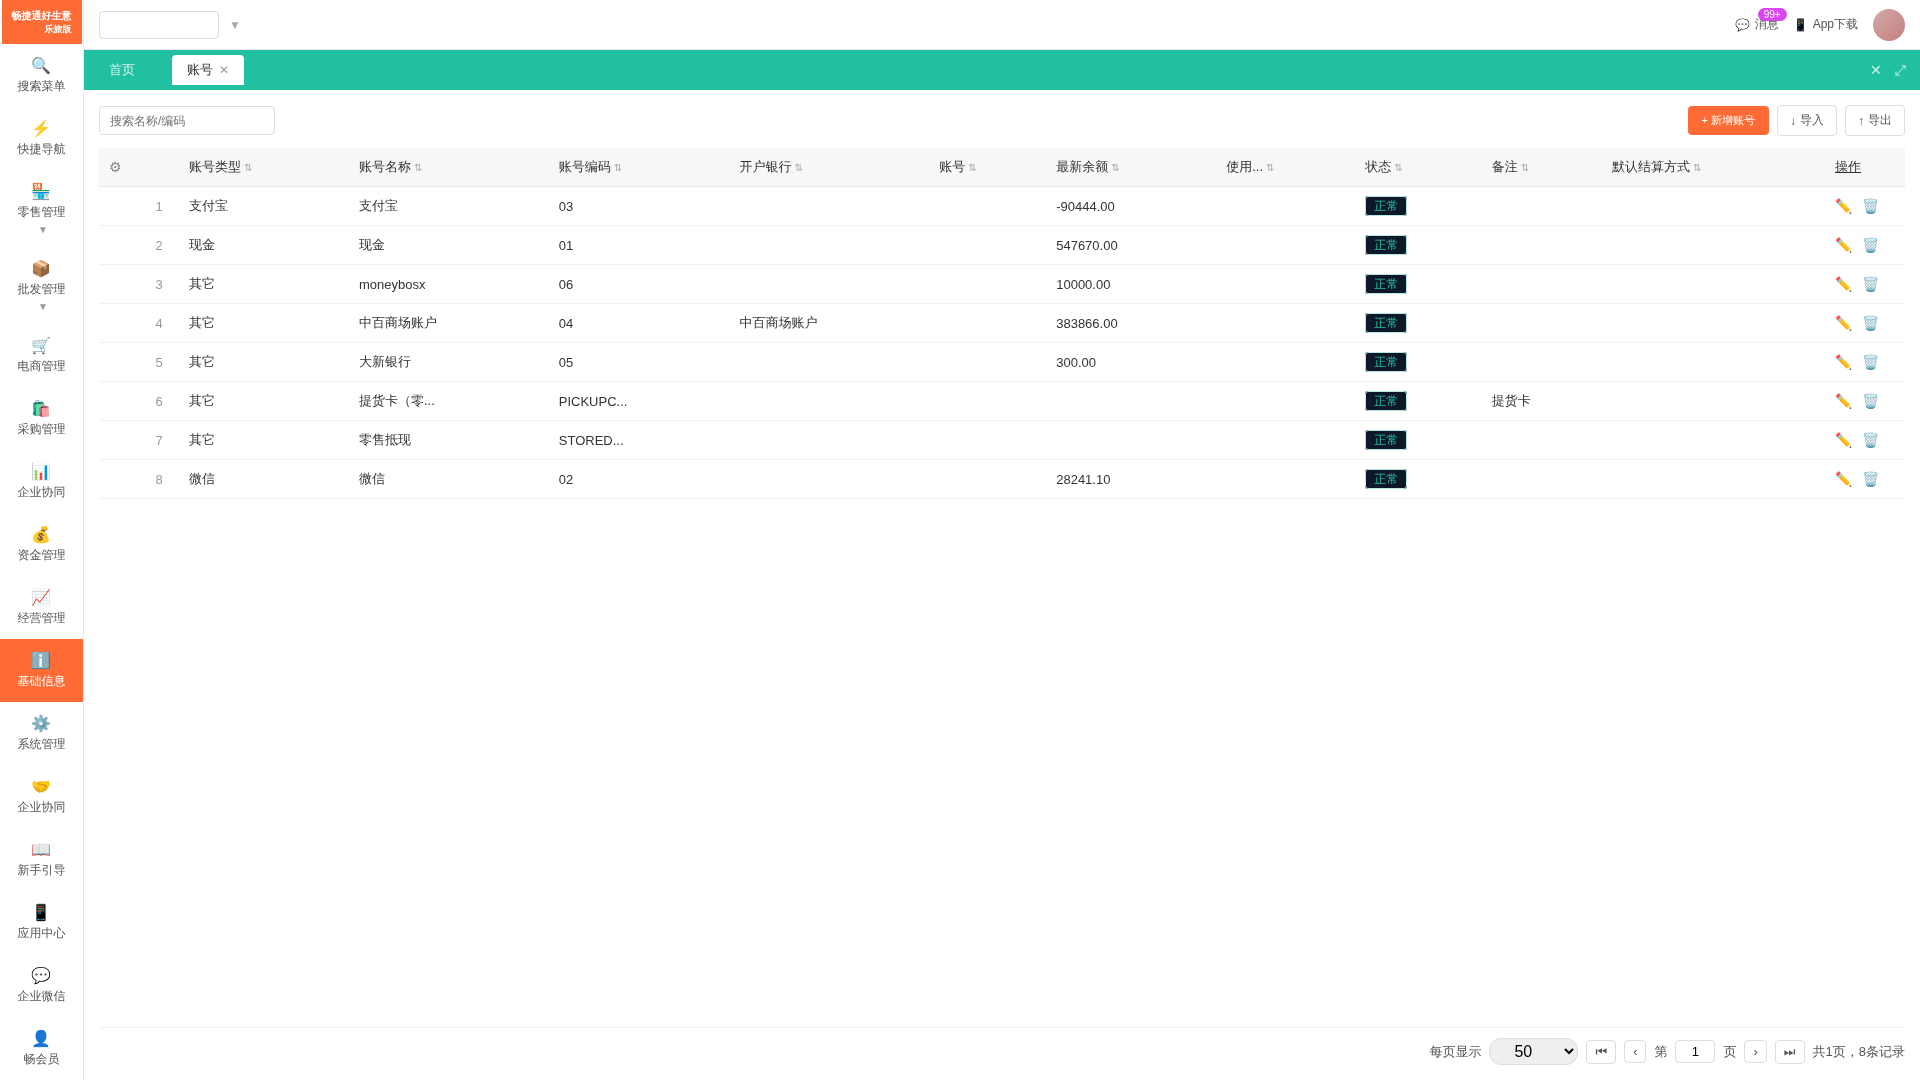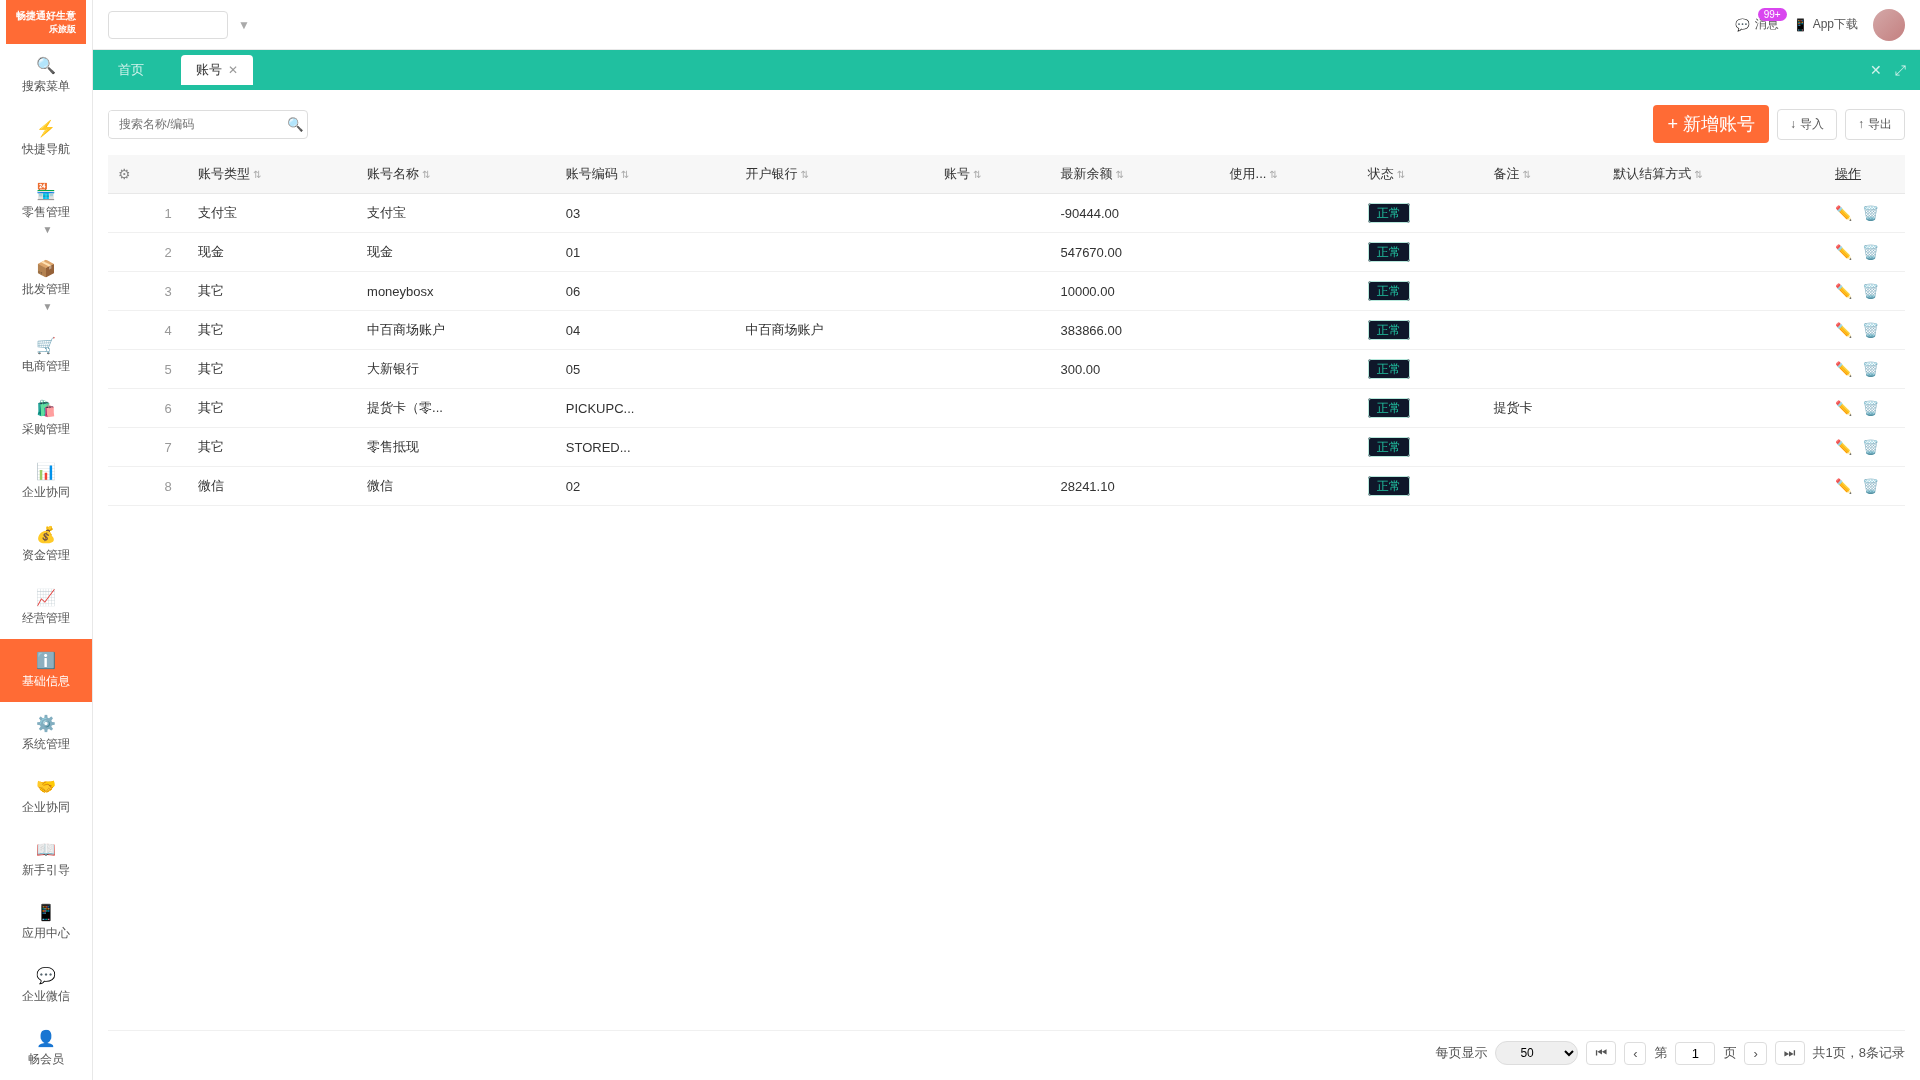--- a/index.html
+++ b/index.html
@@ -1,20 +1,20 @@
 <!DOCTYPE html>
 <html><head>
   <meta charset="utf-8">
   <style>
     * { box-sizing: border-box; margin: 0; padding: 0; }
     body { font-family: 'Microsoft YaHei', Arial, sans-serif; font-size: 13px; background: #f5f5f5; display: flex; height: 1080px; overflow: hidden; }
 
     
     .sidebar {
-      width: 93px;
+      width: 84px;
       background: #fff;
       display: flex;
       flex-direction: column;
       align-items: center;
       padding-top: 0;
       border-right: 1px solid #e8e8e8;
       flex-shrink: 0;
     }
     .sidebar-logo {
       width: 80px;
@@ -165,21 +165,21 @@
       align-items: center;
       justify-content: space-between;
       margin-bottom: 12px;
     }
     .search-box {
       display: flex;
       align-items: center;
       border: 1px solid #ddd;
       border-radius: 4px;
       overflow: hidden;
-      width: 200px;
+      width: 176px;
     }
     .search-box input {
       border: none;
       outline: none;
       padding: 6px 10px;
       font-size: 12px;
       width: 170px;
     }
     .search-box .search-btn {
       background: none;
@@ -193,21 +193,21 @@
       align-items: center;
       gap: 8px;
     }
     .btn-primary {
       background: #ff6b35;
       color: white;
       border: none;
       padding: 7px 14px;
       border-radius: 4px;
       cursor: pointer;
-      font-size: 18px;
+      font-size: 11px;
       white-space: nowrap;
     }
     .btn-outline {
       background: #fff;
       color: #555;
       border: 1px solid #ddd;
       padding: 6px 12px;
       border-radius: 4px;
       cursor: pointer;
       font-size: 12px;
@@ -285,21 +285,21 @@
       gap: 8px;
       font-size: 13px;
       color: #555;
       border-top: 1px solid #f0f0f0;
       margin-top: 5px;
     }
     .page-size-select {
       border: 1px solid #ddd;
       border-radius: 12px;
       padding: 3px 20px;
-      font-size: 12px;
+      font-size: 16px;
       cursor: pointer;
     }
     .page-btn {
       border: 1px solid #ddd;
       background: #fff;
       border-radius: 4px;
       padding: 3px 8px;
       cursor: pointer;
       color: #555;
       font-size: 13px;

